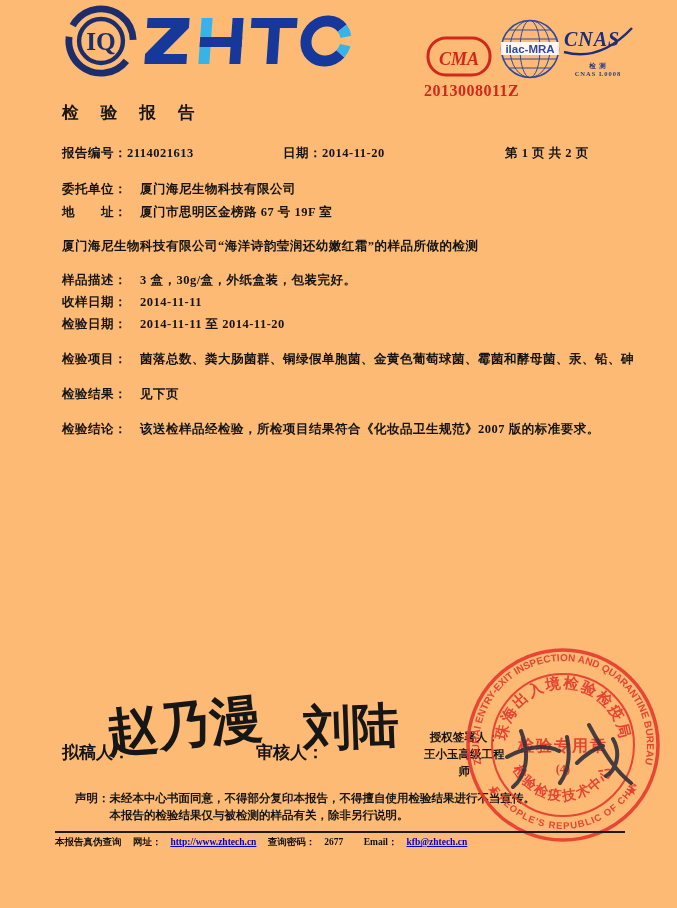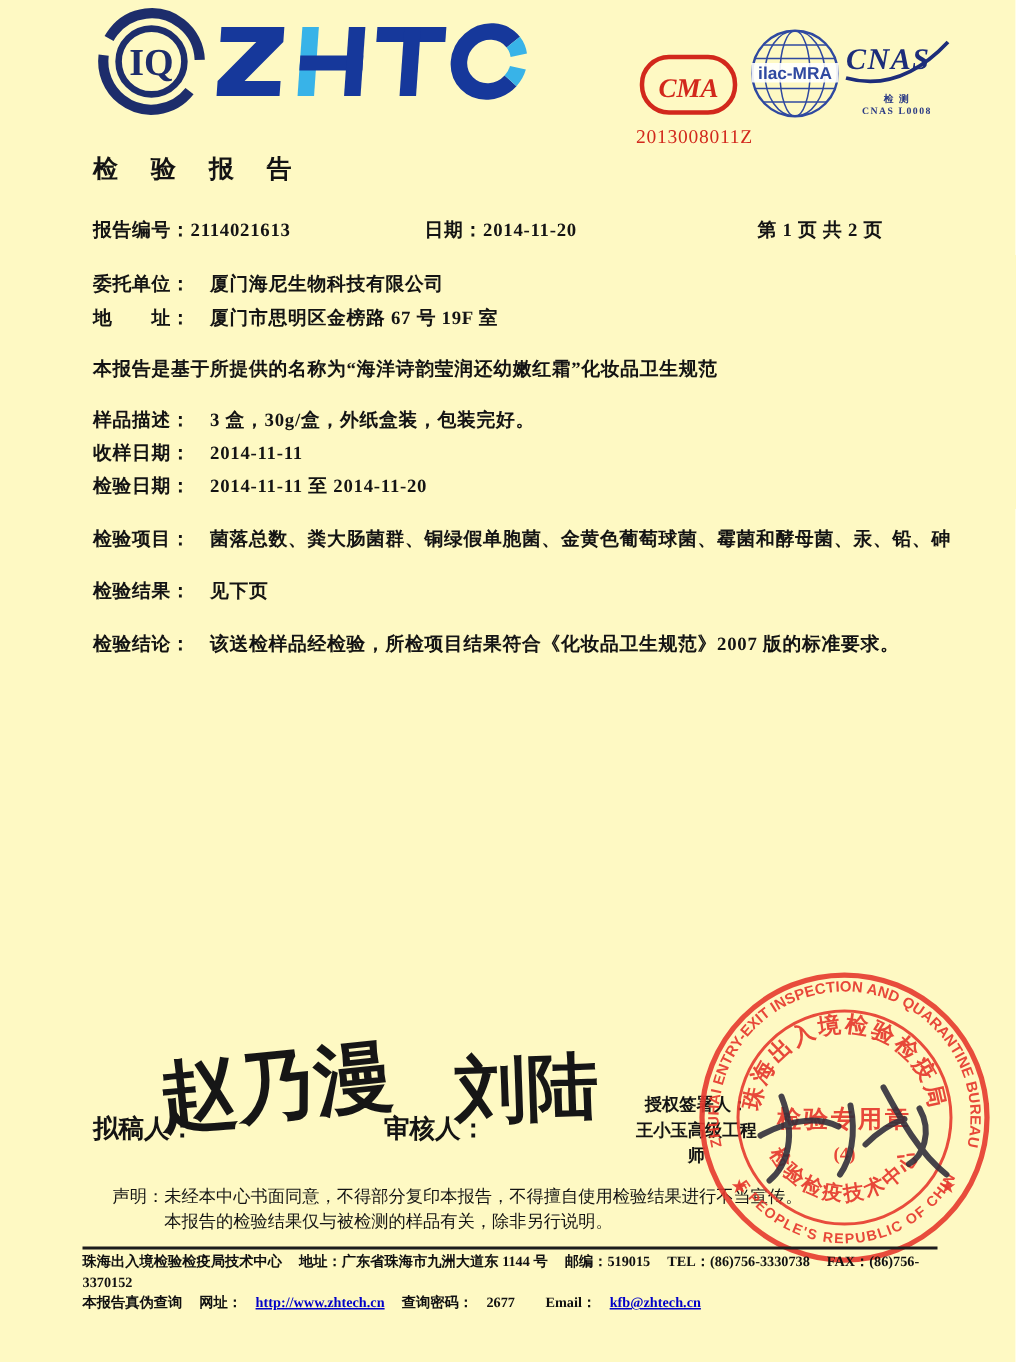--- a/index.html
+++ b/index.html
@@ -1,31 +1,31 @@
 <!DOCTYPE html>
 <html><head>
 <meta charset="utf-8">
 <style>
   html,body{margin:0;padding:0;background:#ffffff;}
-  .page{position:relative;width:677px;height:908px;background:#fef9c3;overflow:hidden;
+  .page{position:relative;width:677px;height:908px;background:#fdba74;overflow:hidden;
         font-family:"Liberation Serif","DejaVu Serif",serif;color:#141414;}
   .abs{position:absolute;}
   .row{font-size:12.5px;font-weight:700;white-space:nowrap;letter-spacing:.5px;}
   .row .lbl{margin-right:13px;}
   .title{font-size:16.5px;font-weight:700;letter-spacing:9px;}
   .meta{font-size:12.5px;font-weight:700;letter-spacing:.5px;}
   .sig-label{font-size:17px;font-weight:700;}
   .handwriting{font-weight:700;color:#161616;line-height:1;}
   .auth-block{font-size:11.5px;font-weight:700;line-height:17px;text-align:center;}
-  .decl{font-size:11.5px;font-weight:400;line-height:17px;display:flex;}
+  .decl{font-size:11.5px;font-weight:700;line-height:17px;display:flex;}
   .decl .lbl{flex:0 0 auto;}
   .footer{border-top:2px solid #1c1c1c;padding-top:3px;font-size:9.5px;font-weight:700;line-height:13.5px;color:#111;}
   .footer span{margin-right:9px;}
   .footer a{color:#0000c8;text-decoration:underline;font-weight:700;}
-  .cma-num{font-size:13px;font-weight:400;color:#d2281c;letter-spacing:.5px;text-align:right;}
+  .cma-num{font-size:16px;font-weight:700;color:#d2281c;letter-spacing:.5px;text-align:right;}
   .cnas-sub{font-size:6.5px;font-weight:700;color:#2b3a85;text-align:center;line-height:8px;letter-spacing:1px;}
 </style>
 </head>
 <body>
 
 <div class="page">
 
   <svg class="abs" style="left:62px;top:2px" width="78" height="78" viewBox="0 0 80 80">
     <circle cx="40" cy="40" r="33" fill="none" stroke="#1d2d6b" stroke-width="7" stroke-dasharray="86 12 86 23" transform="rotate(38 40 40)"></circle>
     <circle cx="40" cy="40" r="22.5" fill="none" stroke="#1d2d6b" stroke-width="4.5"></circle>
@@ -93,21 +93,21 @@
   </div>
   <div class="abs meta" style="left:505px;top:145px">第 1 页 共 2 页</div>
 
   <div class="abs row" style="left:62px;top:181px">
     <span class="lbl">委托单位：</span><span>厦门海尼生物科技有限公司</span>
   </div>
   <div class="abs row" style="left:62px;top:204px">
     <span class="lbl">地　　址：</span><span>厦门市思明区金榜路 67 号 19F 室</span>
   </div>
 
-  <div class="abs row" style="left:62px;top:238px">本报告是基于所提供的名称为“海洋诗韵莹润还幼嫩红霜”化妆品卫生规范</div>
+  <div class="abs row" style="left:62px;top:238px">厦门海尼生物科技有限公司“海洋诗韵莹润还幼嫩红霜”的样品所做的检测</div>
 
   <div class="abs row" style="left:62px;top:272px">
     <span class="lbl">样品描述：</span><span>3 盒，30g/盒，外纸盒装，包装完好。</span>
   </div>
   <div class="abs row" style="left:62px;top:294px">
     <span class="lbl">收样日期：</span><span>2014-11-11</span>
   </div>
   <div class="abs row" style="left:62px;top:316px">
     <span class="lbl">检验日期：</span><span>2014-11-11 至 2014-11-20</span>
   </div>
@@ -170,27 +170,20 @@
       <path d="M44,112 C66,100 84,100 96,106"></path>
       <path d="M104,92 C108,112 104,128 97,138"></path>
       <path d="M114,118 C122,110 131,104 140,101"></path>
       <path d="M126,80 C138,102 150,124 168,138"></path>
       <path d="M150,94 C159,110 152,126 143,131"></path>
     </g>
   </svg>
 
   <div class="abs footer" style="left:55px;top:831px;width:570px">
     <div>
-      <span>珠海出入境检验检疫局技术中心</span>
-      <span>地址：广东省珠海市九洲大道东 1144 号</span>
-      <span>邮编：519015</span>
-      <span>TEL：(86)756-3330738</span>
-      <span>FAX：(86)756-3370152</span>
-    </div>
-    <div>
       <span>本报告真伪查询</span>
       <span>
         <span>网址：</span><a href="#">http://www.zhtech.cn</a>
       </span>
       <span>
         <span>查询密码：</span><span>2677</span>
       </span>
       <span>
         <span>Email：</span><a href="#">kfb@zhtech.cn</a>
       </span>

